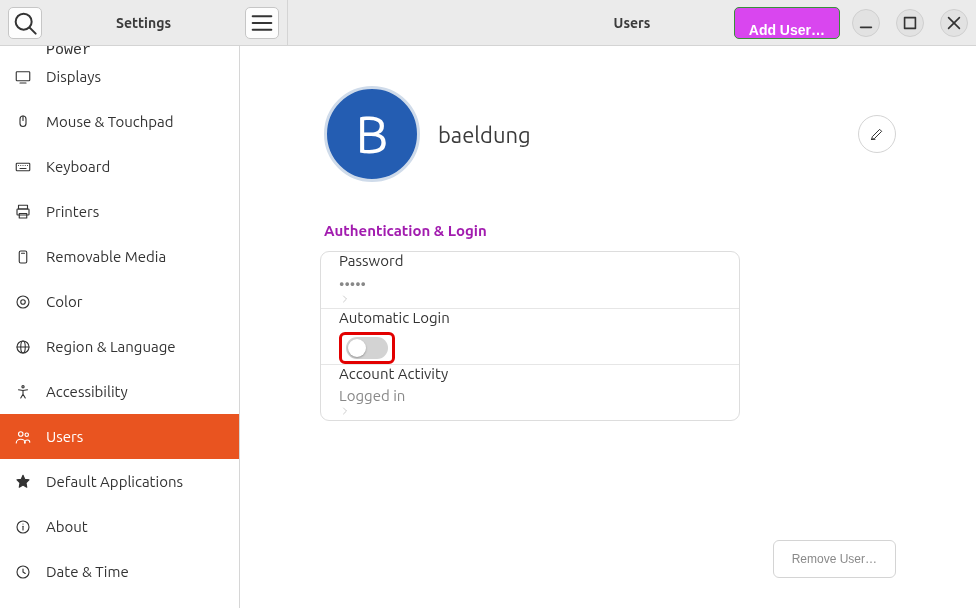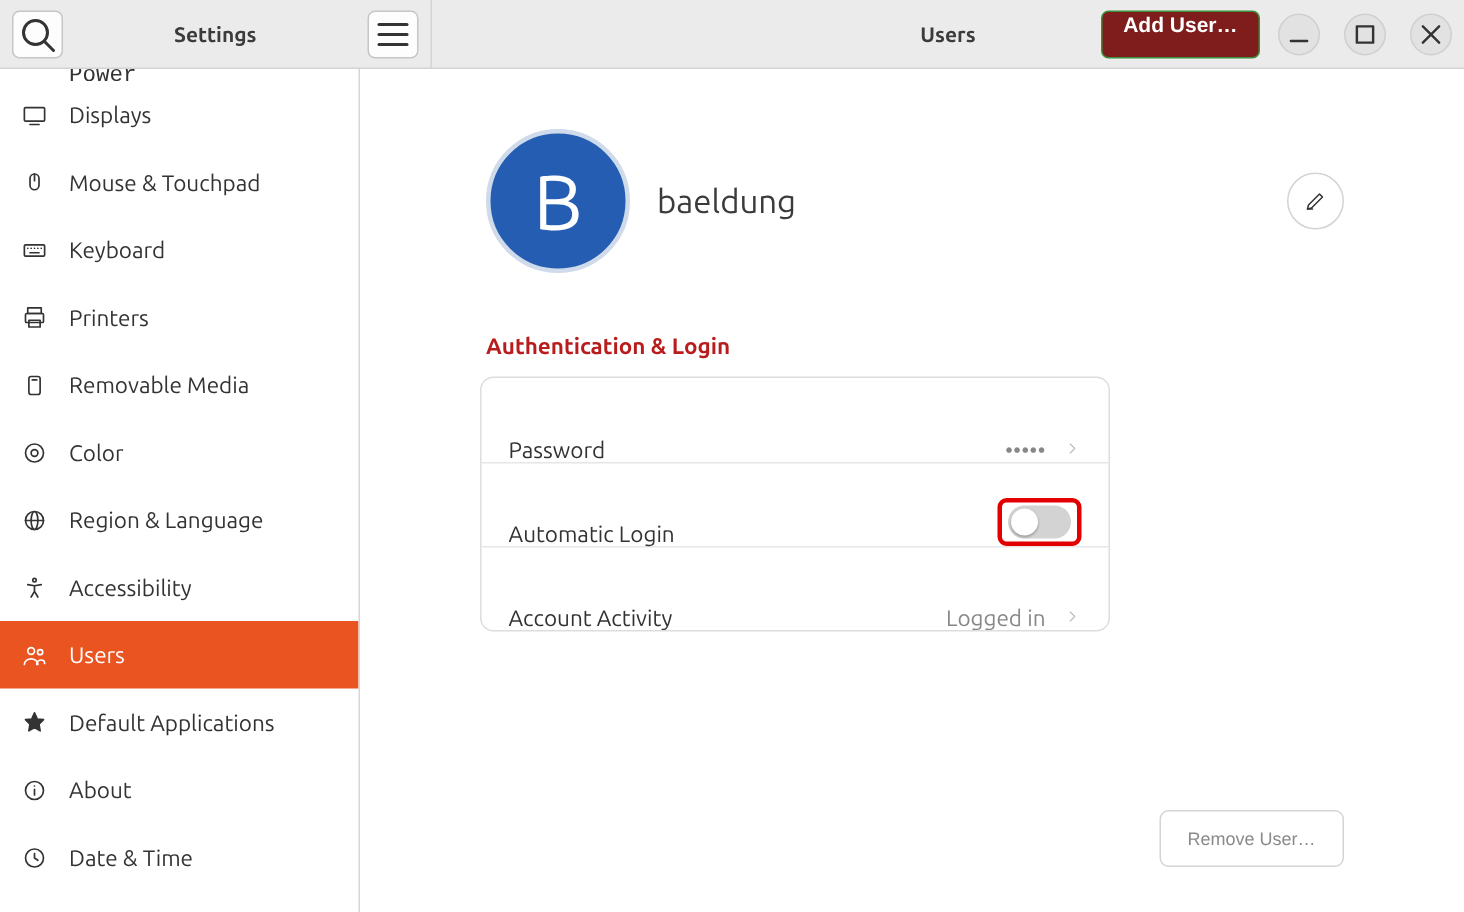--- a/index.html
+++ b/index.html
@@ -18,23 +18,23 @@
   }
   .icon-btn {
     width: 34px; height: 32px; display: flex; align-items: center; justify-content: center;
     background: #fdfdfd; border: 1px solid #c6c6c6; border-radius: 5px; cursor: pointer;
   }
   .icon-btn + .icon-btn { margin-left: 6px; }
   .icon-btn.round { width: 28px; height: 28px; border-radius: 14px; background: #e2e2e2; border: 1px solid #cfcfcf; }
   .header-left .title { flex: 1; text-align: center; font-weight: 700; color: #3b3b3b; }
   .header-right .title { position: absolute; left: 0; right: 0; text-align: center; font-weight: 700; color: #3b3b3b; pointer-events: none; }
   .add-btn {
-    margin-left: auto; height: 32px; padding: 0 14px; background: #7f1d1d; color: #fff;
+    margin-left: auto; height: 32px; padding: 0 14px; background: #d946ef; color: #fff;
     border: 1px solid #3a8f3a; border-radius: 5px; font-weight: 600; cursor: pointer;
-    display: flex; align-items: flex-start; font-size: 14px;
+    display: flex; align-items: flex-end; font-size: 14px;
   }
   .win-controls { display: flex; gap: 10px; margin-left: 12px; }
 
   
   .body { display: flex; height: calc(608px - 46px); }
   .sidebar { width: 240px; border-right: 1px solid #d6d6d6; overflow: hidden; position: relative; }
   .content { flex: 1; position: relative; padding: 40px 80px 0 80px; }
 
   
   .side-item {
@@ -54,28 +54,29 @@
     border: 3px solid #cfdbea; color: #fff; display: flex; align-items: center; justify-content: center;
     font-size: 52px; font-weight: 400;
   }
   .username { font-size: 22px; font-weight: 400; color: #3b3b3b; text-align: right; }
   .edit-btn {
     margin-left: auto; width: 38px; height: 38px; border-radius: 50%;
     background: #fff; border: 1px solid #d4d4d4; display: flex; align-items: center; justify-content: center; cursor: pointer;
   }
 
   
-  .section-title { font-weight: 700; font-size: 15px; color: #b91c1c; margin: 4px 0 12px 4px; }
+  .section-title { font-weight: 700; font-size: 15px; color: #a21caf; margin: 4px 0 12px 4px; }
   .panel {
     border: 1px solid #ddd; border-radius: 9px; overflow: hidden; background: #fff;
     width: 420px;
   }
   .row {
-    display: flex; align-items: flex-end; height: 56px; padding: 0 18px;
+    display: flex; align-items: flex-start; height: 56px; padding: 0 18px;
     border-top: 1px solid #e6e6e6;
+    flex-direction: column;
   }
   .row:first-child { border-top: none; }
   .row .label { flex: 1; font-size: 15px; color: #333; }
   .row .value { color: #888; margin-right: 12px; font-size: 15px; }
   .chev { color: #bbb; }
   .chev svg { width: 12px; height: 12px; }
 
   .toggle-highlight {
     border: 3px solid #e20000; border-radius: 6px; padding: 2px 4px;
     display: inline-flex; align-items: center;

